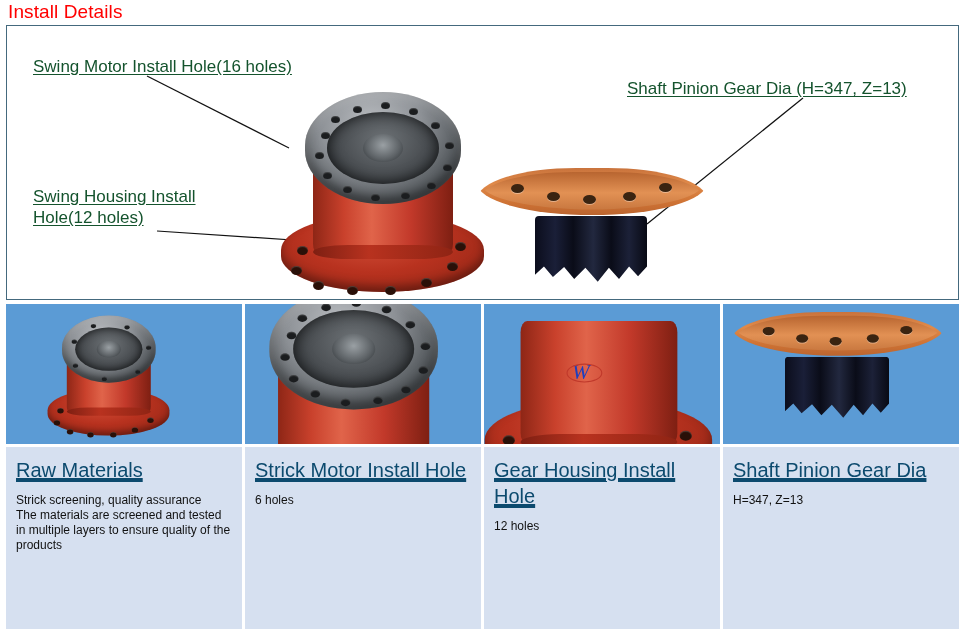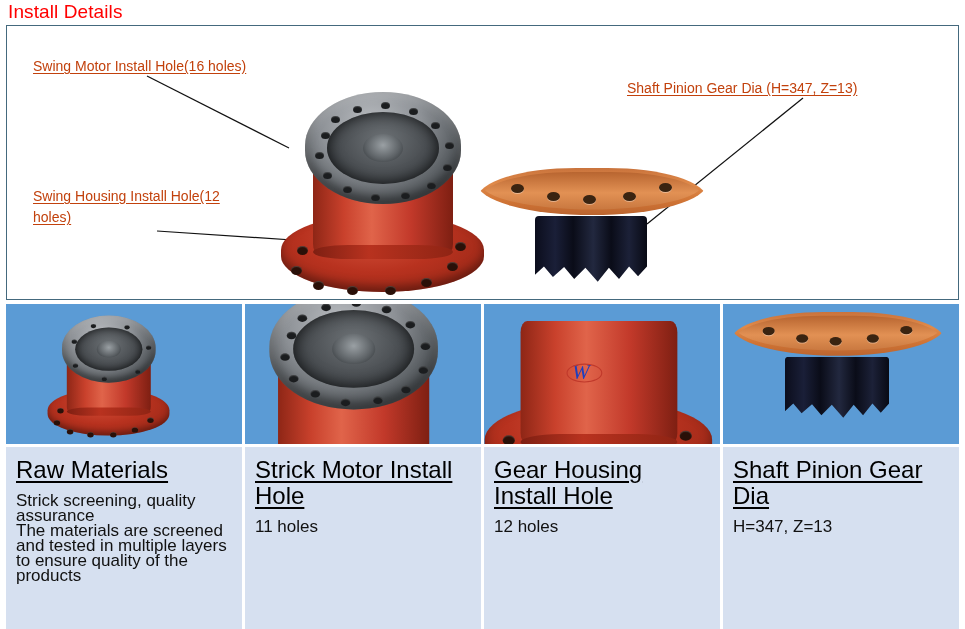--- a/index.html
+++ b/index.html
@@ -31,22 +31,22 @@
     position: absolute;
     left: 6px; top: 25px;
     width: 953px; height: 275px;
     border: 1px solid #44697d;
     background: #ffffff;
     overflow: hidden;
   }
 
   .callout {
     position: absolute;
-    font-size: 14px;
-    color: #c2410c;
+    font-size: 17px;
+    color: #14532d;
     line-height: 21px;
     white-space: nowrap;
   }
   .callout span {
     text-decoration: underline;
     text-underline-offset: 2px;
   }
   .callout.wrap { white-space: normal; width: 200px; }
   .callout.wrap span { display: inline; }
 
@@ -164,32 +164,33 @@
     width: 953px; height: 182px;
     display: flex; gap: 3px;
   }
   .desc-cell {
     flex: 1 1 0;
     background: #d6e0f0;
     padding: 10px 10px 0 10px;
     overflow: hidden;
   }
   .desc-head {
-    font-size: 24px;
-    color: #000000;
+    font-size: 20px;
+    color: #0c4a6e;
     line-height: 26px;
     margin: 0 0 10px 0;
     font-weight: normal;
+    text-decoration: underline;
   }
   .desc-head span {
     text-decoration: underline;
     text-underline-offset: 3px;
   }
   .desc-body {
-    font-size: 17px;
+    font-size: 12px;
     color: #111111;
     line-height: 15px;
     white-space: pre-line;
   }
 </style>
 </head>
 <body>
 
 <div id="page">
 
@@ -342,21 +343,21 @@
         <span>Raw Materials</span>
       </div>
       <div class="desc-body">Strick screening, quality assurance
 The materials are screened and tested in multiple layers to ensure quality of the products</div>
     </div>
 
     <div class="desc-cell">
       <div class="desc-head">
         <span>Strick Motor Install Hole</span>
       </div>
-      <div class="desc-body">11 holes</div>
+      <div class="desc-body">6 holes</div>
     </div>
 
     <div class="desc-cell">
       <div class="desc-head">
         <span>Gear Housing Install Hole</span>
       </div>
       <div class="desc-body">12 holes</div>
     </div>
 
     <div class="desc-cell">

